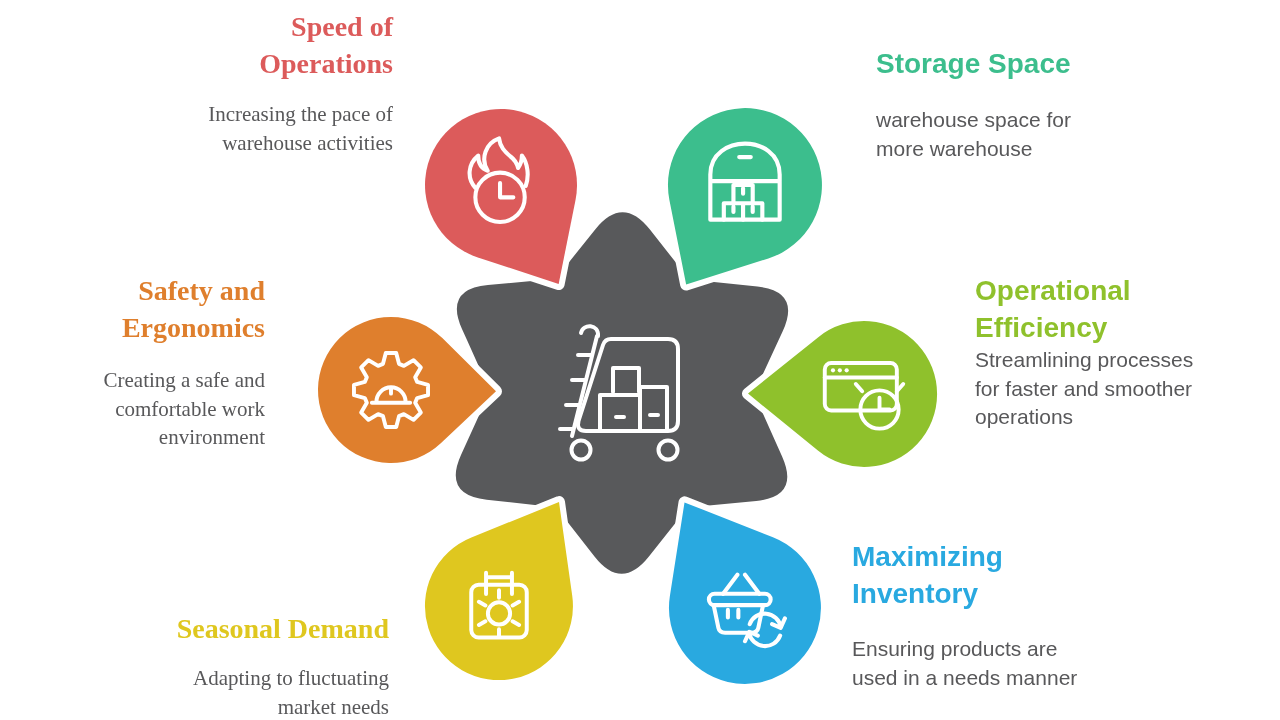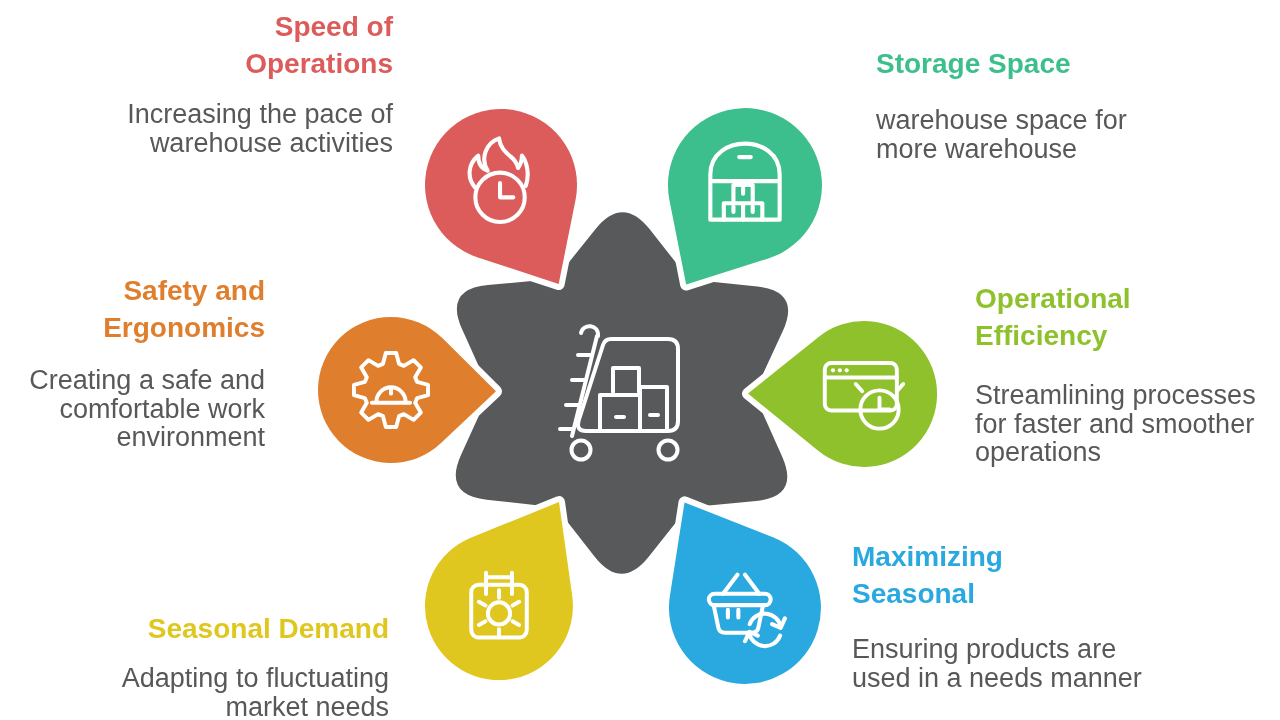--- a/index.html
+++ b/index.html
@@ -2,25 +2,25 @@
 <html><head>
 <meta charset="utf-8">
 <style>
   html,body{margin:0;padding:0;background:#fff;}
   .stage{
     position:relative;width:1280px;height:720px;background:#fff;overflow:hidden;
     font-family:"Liberation Sans","DejaVu Sans",sans-serif;
   }
   .stage svg{position:absolute;left:0;top:0;}
   .tb{position:absolute;}
-  .tb.align-right{text-align:right;}
+  .tb.align-right{text-align:right;font-family:Liberation Serif, serif;}
   .tb.align-left{text-align:left;}
   .tb-title{font-size:28px;font-weight:bold;line-height:37px;letter-spacing:0px;}
   .tb-title span{display:block;}
-  .tb-desc{font-size:27px;line-height:28.5px;color:#58585A;}
+  .tb-desc{font-size:21px;line-height:28.5px;color:#58585A;}
   .tb-desc span{display:block;}
 </style>
 </head>
 <body>
 
 <div class="stage">
 
   <svg id="diagram" width="1280" height="720" viewBox="0 0 1280 720">
       <path d="M 467.1,340.2 L 462.1,329.3 Q 444.1,289.1 487.9,285.1 L 547.7,279.6 Q 555.6,278.9 560.6,272.7 L 595.2,229.4 Q 622.7,195.0 649.9,229.6 L 684.2,273.1 Q 689.2,279.4 697.1,280.2 L 757.4,286.6 Q 801.1,291.3 782.7,331.3 L 757.3,386.3 Q 754.0,393.5 757.3,400.9 L 782.1,456.5 Q 800.0,496.7 756.2,500.9 L 695.5,506.8 Q 687.5,507.6 682.6,513.9 L 648.9,556.5 Q 621.6,591.0 594.5,556.4 L 560.9,513.6 Q 556.0,507.3 548.0,506.4 L 486.7,499.7 Q 442.9,494.8 461.1,454.8 L 486.7,398.6 Q 490.0,391.3 486.7,384.0 Z" fill="#58595B"></path>
       <g transform="translate(622,393)" stroke="#ffffff" stroke-width="4" stroke-linecap="round" stroke-linejoin="round">
@@ -103,36 +103,36 @@
   <div class="tb align-left" style="top:45px;left:876px;width:280px;">
     <div class="tb-title" style="color: rgb(60, 190, 141);">
       <span>Storage Space</span>
     </div>
     <div class="tb-desc" style="margin-top:24px;">
       <span>warehouse space for</span>
       <span>more warehouse</span>
     </div>
   </div>
 
-  <div class="tb align-left" style="top:280px;left:975px;width:290px;">
+  <div class="tb align-left" style="top:272px;left:975px;width:290px;">
     <div class="tb-title" style="color: rgb(143, 193, 44);">
       <span>Operational</span>
       <span>Efficiency</span>
     </div>
-    <div class="tb-desc" style="margin-top:27px;">
+    <div class="tb-desc" style="">
       <span>Streamlining processes</span>
       <span>for faster and smoother</span>
       <span>operations</span>
     </div>
   </div>
 
   <div class="tb align-left" style="top:538px;left:852px;width:290px;">
     <div class="tb-title" style="color: rgb(41, 169, 224);">
       <span>Maximizing</span>
-      <span>Seasonal</span>
+      <span>Inventory</span>
     </div>
     <div class="tb-desc" style="margin-top:23px;">
       <span>Ensuring products are</span>
       <span>used in a needs manner</span>
     </div>
   </div>
 
   <div class="tb align-right" style="top:610px;right:891px;width:310px;">
     <div class="tb-title" style="color: rgb(223, 199, 31);">
       <span>Seasonal Demand</span>

